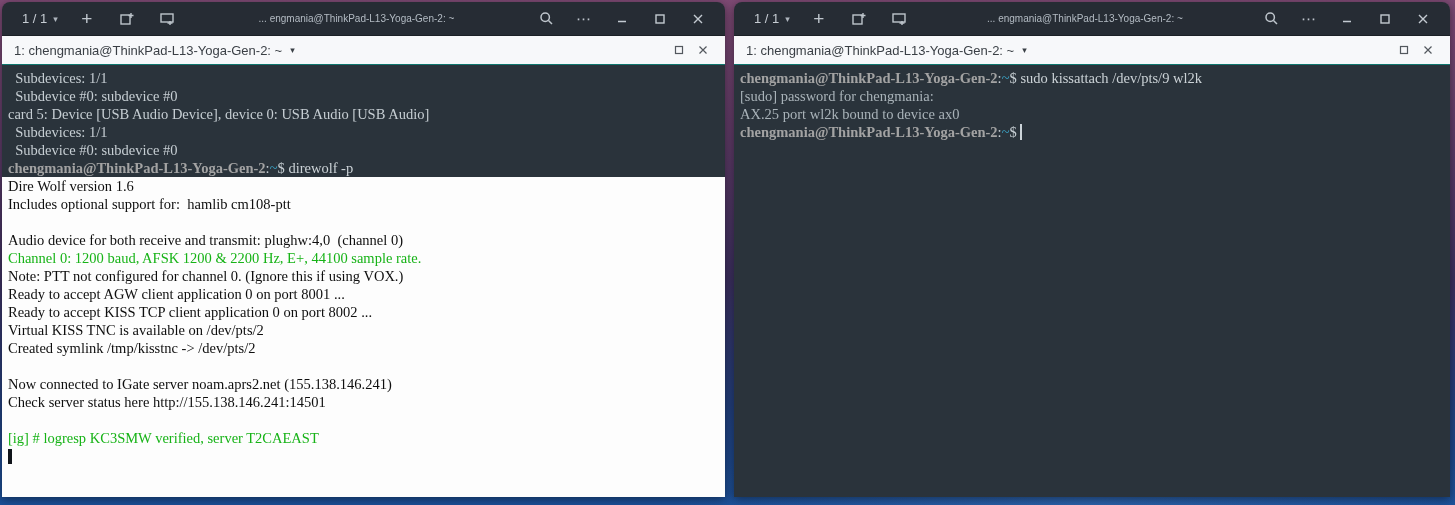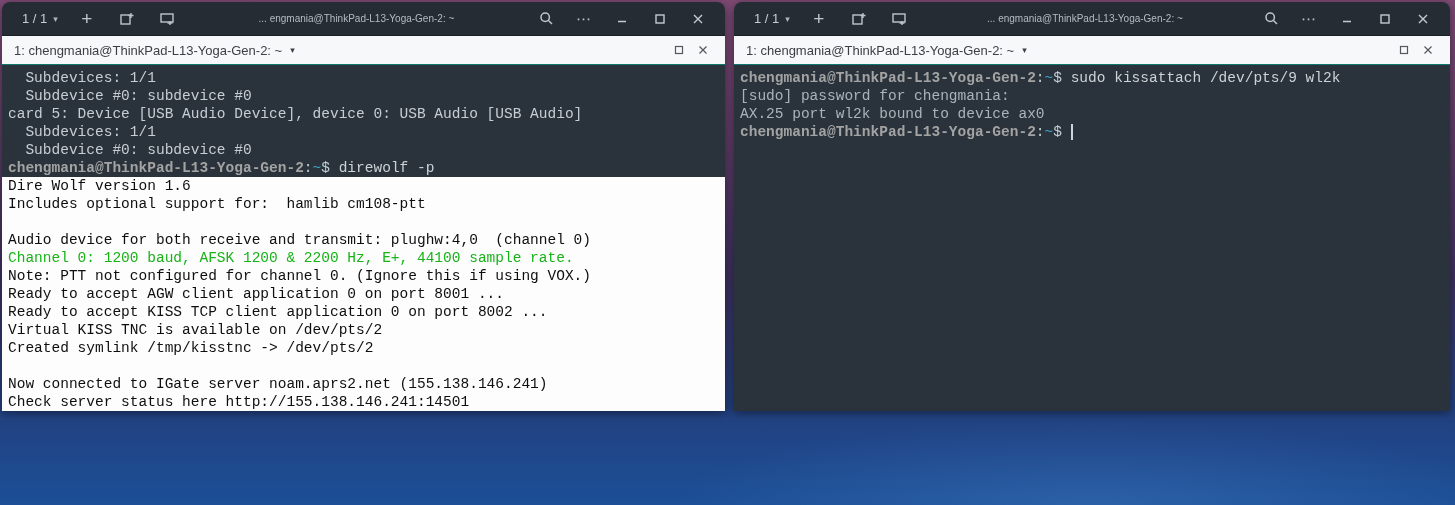--- a/index.html
+++ b/index.html
@@ -8,21 +8,21 @@
     font-family:"Liberation Sans", sans-serif;
     background:linear-gradient(180deg,#7e4a74 0%,#623c68 25%,#3d3060 55%,#23407e 80%,#1b4f97 100%);
     position:relative;
   }
   .wallpaper-sheen {
     position:absolute; left:0; top:0; right:0; bottom:0;
     background:radial-gradient(ellipse 600px 120px at 75% 100%, rgba(90,150,220,.25), transparent 70%);
     pointer-events:none;
   }
   .window {
-    position:absolute; top:2px; height:409px;
+    position:absolute; top:2px; height:495px;
     border-radius:8px 8px 0 0; overflow:hidden;
     display:flex; flex-direction:column;
     box-shadow:0 2px 10px rgba(0,0,0,.45);
   }
   #win-left  { left:2px;  width:723px; }
   #win-right { left:734px; width:716px; }
 
   
   .headerbar {
     height:34px; flex:0 0 34px; background:#262c34;
@@ -59,21 +59,21 @@
   .pane-caret { font-size:9px; color:#3a3f45; margin-left:8px; }
   .pane-spacer { flex:1; }
   .pane-btn {
     width:24px; height:22px; display:flex; align-items:center; justify-content:center;
     color:#53585e;
   }
 
   
   .terminal {
     flex:1; display:flex; flex-direction:column; background:#2a333b;
-    font-family:Liberation Mono, monospace; font-size:14.5px; line-height:18px;
+    font-family:Liberation Serif, serif; font-size:14.5px; line-height:18px;
     overflow:hidden; cursor:text;
   }
   .tblock { flex:0 0 auto; }
   .tb-dark  { background:#2a333b; }
   .tb-white { background:#fdfdfd; }
   .tb-fill  { flex:1 1 auto; }
   .tb-first { padding-top:4px; }
   .tl { height:18px; white-space:pre; padding-left:6px; }
   .w { color:#c6ced3; }
   .c { color:#ccd3d7; }

